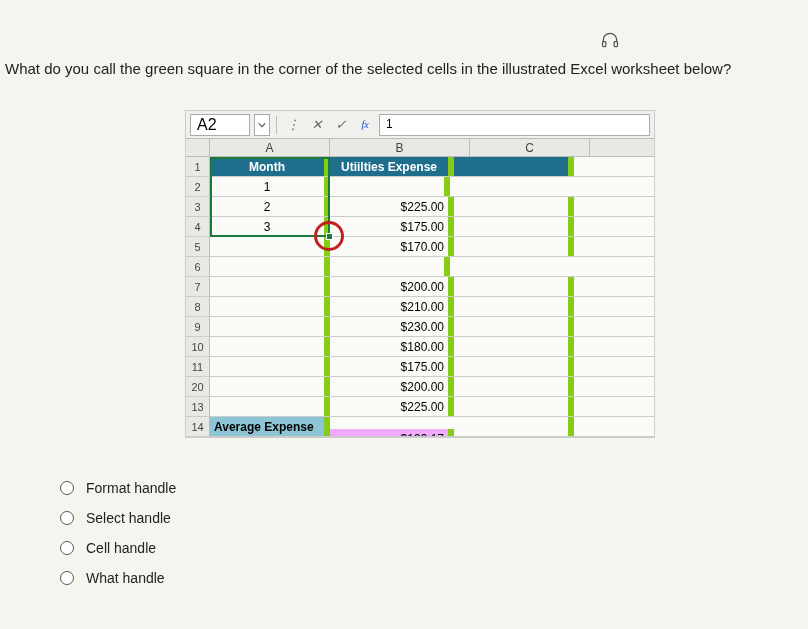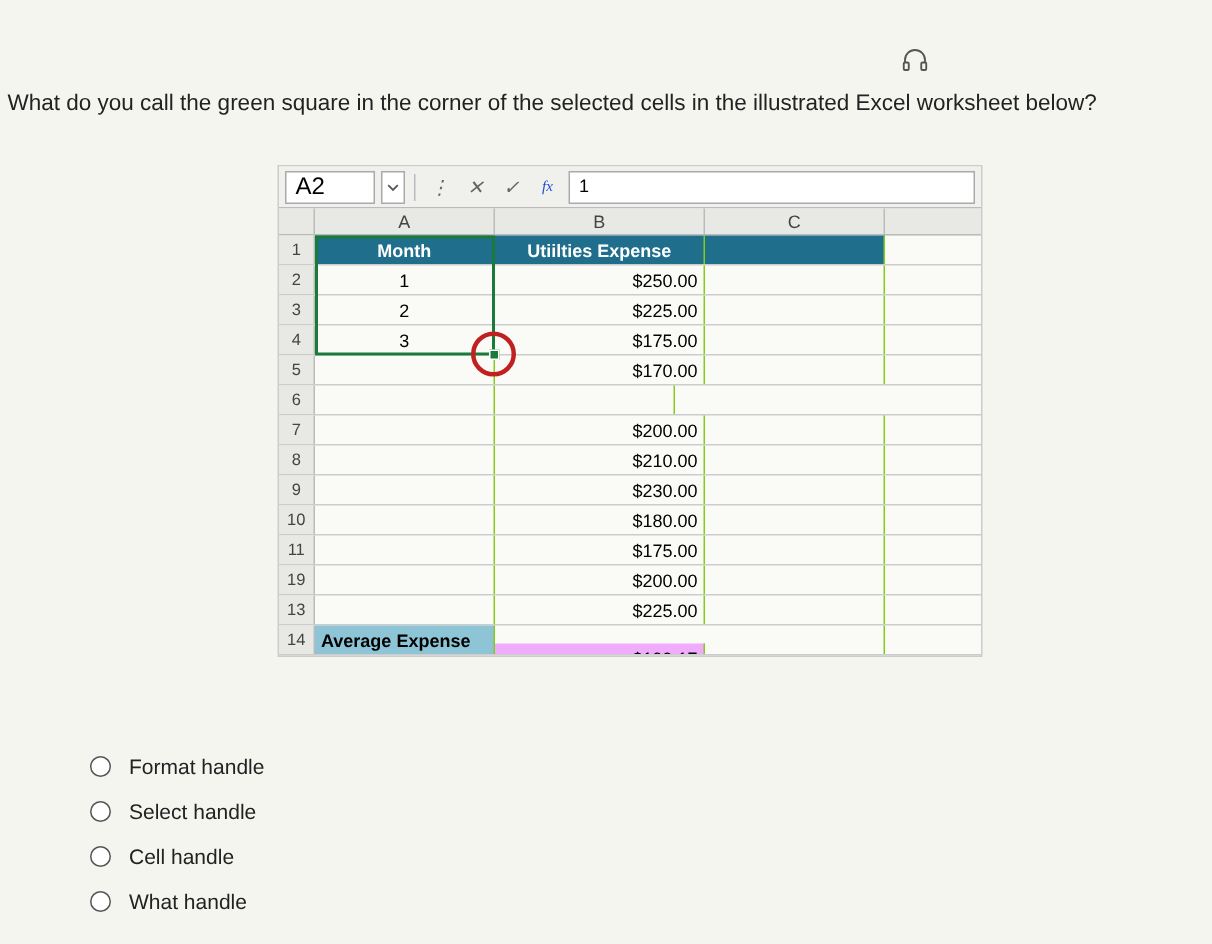--- a/index.html
+++ b/index.html
@@ -126,29 +126,29 @@
     .row-header {
       width: 24px;
       text-align: center;
       font-size: 11px;
       border-right: 1px solid #bbb;
       line-height: 20px;
       background: #e8e8e5;
       color: #444;
     }
     .cell {
-      border-right: 1px solid #84cc16;
+      border-right: 6px solid #84cc16;
       font-size: 12px;
       padding: 0 4px;
       line-height: 20px;
       overflow: hidden;
       white-space: nowrap;
     }
     .cell.col-a { width: 120px; text-align: center; }
-    .cell.col-b { width: 140px; text-align: right; }
+    .cell.col-b { width: 124px; text-align: right; }
     .cell.col-c { width: 120px; }
     .header-row .cell {
       background: #1f6e8c;
       color: #fff;
       font-weight: bold;
       text-align: center;
     }
     .header-row .cell.col-b { text-align: center; }
     .avg-row .cell.col-a {
       background: #8ec5d6;
@@ -180,21 +180,20 @@
       height: 30px;
       border: 3px solid #c02020;
       border-radius: 50%;
       z-index: 7;
       pointer-events: none;
     }
     .options {
       position: absolute;
       top: 480px;
       left: 60px;
-      margin-top: 23px;
     }
     .option {
       display: flex;
       align-items: center;
       margin-bottom: 14px;
       gap: 12px;
     }
     .radio {
       width: 14px;
       height: 14px;
@@ -247,21 +246,20 @@
     <div id="rows-container">
         <div class="row header-row">
           <div class="row-header">1</div>
           <div class="cell col-a">Month</div>
           <div class="cell col-b">Utiilties Expense</div>
           <div class="cell col-c"></div>
         </div>
         <div class="row">
           <div class="row-header">2</div>
           <div class="cell col-a">1</div>
-          <div class="cell col-b">$250.00</div>
           <div class="cell col-c"></div>
         </div>
         <div class="row">
           <div class="row-header">3</div>
           <div class="cell col-a">2</div>
           <div class="cell col-b">$225.00</div>
           <div class="cell col-c"></div>
         </div>
         <div class="row">
           <div class="row-header">4</div>
@@ -304,21 +302,21 @@
           <div class="cell col-b">$180.00</div>
           <div class="cell col-c"></div>
         </div>
         <div class="row">
           <div class="row-header">11</div>
           <div class="cell col-a"></div>
           <div class="cell col-b">$175.00</div>
           <div class="cell col-c"></div>
         </div>
         <div class="row">
-          <div class="row-header">19</div>
+          <div class="row-header">20</div>
           <div class="cell col-a"></div>
           <div class="cell col-b">$200.00</div>
           <div class="cell col-c"></div>
         </div>
         <div class="row">
           <div class="row-header">13</div>
           <div class="cell col-a"></div>
           <div class="cell col-b">$225.00</div>
           <div class="cell col-c"></div>
         </div>

